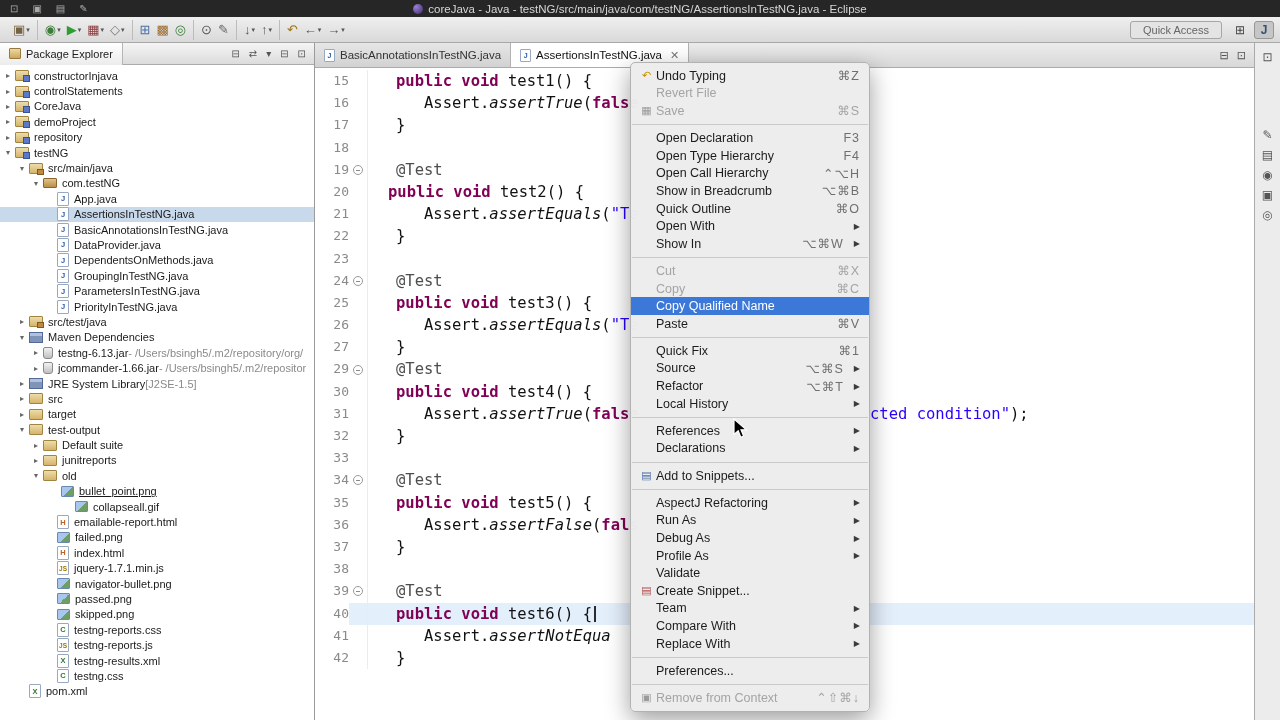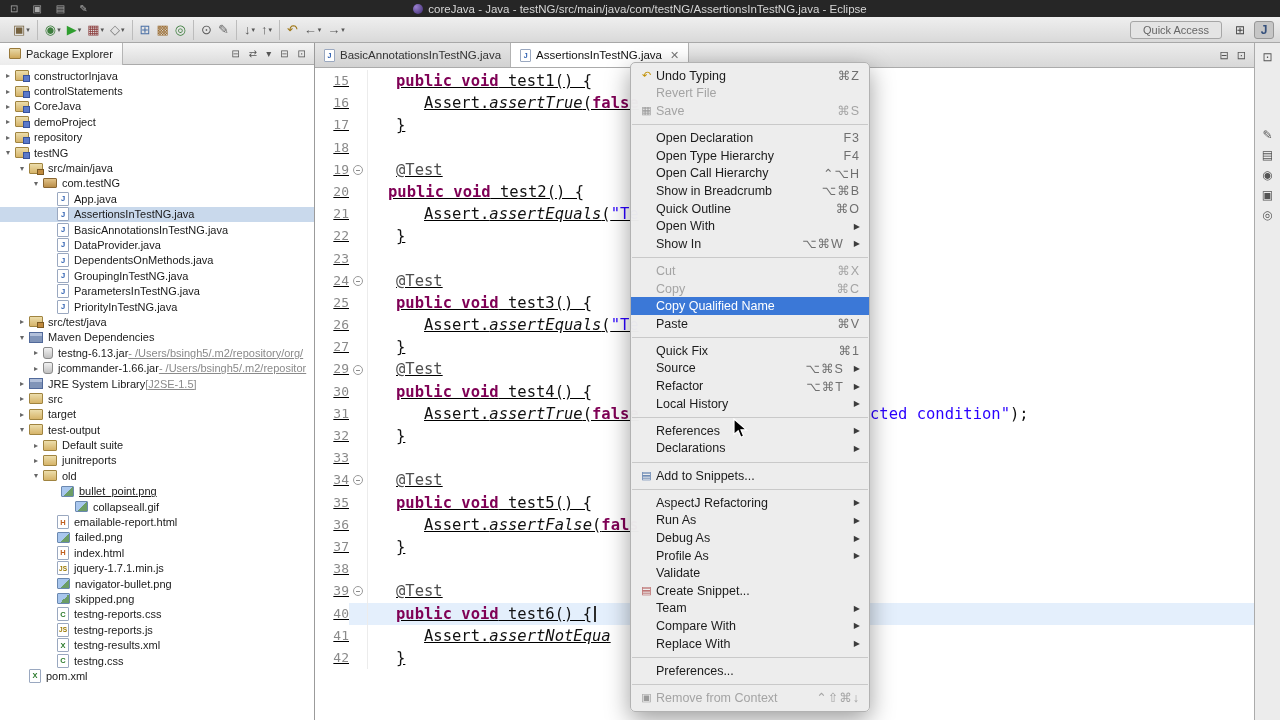--- a/index.html
+++ b/index.html
@@ -33,21 +33,21 @@
   .pe { width:315px; flex:0 0 315px; border-right:1px solid #9b9b9b; display:flex; flex-direction:column; background:#fff; }
   .pe-head { height:22px; background:linear-gradient(#f5f5f5,#dcdcdc); border-bottom:1px solid #ababab; display:flex; align-items:center; font-size:11px; color:#222; }
   .pe-tab { display:flex; align-items:center; gap:5px; height:22px; padding:0 9px; background:linear-gradient(#ffffff,#ececec); border-right:1px solid #b5b5b5; }
   .pe-tab .viewic { width:12px; height:11px; background:linear-gradient(#e8d9a8,#cfa85a); border:1px solid #99793a; border-radius:1px; }
   .pe-tools { margin-left:auto; display:flex; gap:9px; padding-right:8px; font-size:10px; color:#555; }
   .tree { flex:1; overflow:hidden; font-size:11px; padding-top:3px; color:#1a1a1a; }
   .trow { height:15.4px; display:flex; align-items:center; white-space:nowrap; cursor:default; }
   .trow.sel { background:#c9d9ec; }
   .arr { flex:0 0 12px; text-align:center; font-size:8px; color:#666; }
   .tlabel { margin-left:1px; }
-  .tpath, .tsuffix { color:#8a8a8a;text-decoration:underline; }
+  .tpath, .tsuffix { color:#8a8a8a; }
 
   
   .ti { flex:0 0 auto; margin:0 4px 0 1px; display:inline-flex; align-items:center; justify-content:center; }
   .ti-project,.ti-folder,.ti-srcfolder { width:14px; height:11px; background:linear-gradient(#ecddab,#d6b469); border:1px solid #a08440; border-radius:1px; position:relative; }
   .ti-project::after { content:""; position:absolute; right:-2px; bottom:-2px; width:5px; height:5px; background:#5b79c9; border:1px solid #36529c; }
   .ti-srcfolder::after { content:""; position:absolute; right:-2px; bottom:-2px; width:5px; height:4px; background:#c08a3e; border:1px solid #7c5a22; }
   .ti-package { width:14px; height:10px; background:linear-gradient(#e2c388,#ba8e49); border:1px solid #8a6632; border-radius:1px; }
   .ti-library { width:14px; height:11px; background:#8094b8; border:1px solid #51699a; box-shadow:inset 0 3px 0 #b2c0da; }
   .ti-jar { width:10px; height:12px; background:linear-gradient(#f2f2f2,#c0c0c0); border:1px solid #8a8a8a; border-radius:2px 2px 3px 3px; }
   .ti-java,.ti-html,.ti-css,.ti-js,.ti-xml { width:12px; height:14px; background:#fff; border:1px solid #9aa8c0; border-radius:1px; font-family:"Liberation Sans",sans-serif; font-weight:bold; font-size:7.5px; }
@@ -57,21 +57,21 @@
   
   .editor { flex:1; display:flex; flex-direction:column; background:#fff; min-width:0; }
   .tabbar { height:25px; background:linear-gradient(#ececec,#d8d8d8); border-bottom:1px solid #ababab; display:flex; align-items:stretch; font-size:11.5px; }
   .tab { display:flex; align-items:center; gap:5px; padding:0 9px; border-right:1px solid #b2b2b2; background:linear-gradient(#e6e6e6,#d2d2d2); color:#333; cursor:default; }
   .tab.active { background:#fff; color:#111; }
   .tab .tclose { color:#777; font-size:11px; margin-left:3px; }
   .tab .fic { width:11px; height:13px; background:#fff; border:1px solid #9aa8c0; display:inline-flex; align-items:center; justify-content:center; font-weight:bold; font-size:7px; color:#2a5db0; border-radius:1px; }
   .tab-tools { margin-left:auto; display:flex; align-items:center; gap:8px; padding-right:8px; color:#555; font-size:11px; }
 
   .code { flex:1; font-family:"DejaVu Sans Mono", monospace; font-size:15.5px; padding-top:2px; position:relative; overflow:hidden; }
-  .cl { display:flex; height:22.2px; line-height:22.2px;text-decoration:underline; }
+  .cl { display:flex; height:22.2px; line-height:22.2px; }
   .ln { flex:0 0 34px; text-align:right; color:#8a8a8a; font-size:13px; }
   .fold { flex:0 0 18px; display:flex; align-items:center; justify-content:center; }
   .fm { width:10px; height:10px; border:1px solid #9a9a9a; border-radius:50%; background:#fff; position:relative; }
   .fm::after { content:""; position:absolute; left:2px; right:2px; top:4px; border-top:1px solid #8a8a8a; }
   .ct { flex:1; white-space:pre; position:relative; border-left:1px solid #ececec; color:#111; }
   .cl.cur .ct, .cl.cur .fold { background:#e4effc; }
   .sx-kw { color:#7f0055; font-weight:bold; }
   .sx-str { color:#2a00ff; }
   .sx-st { font-style:italic; }
   .sx-ann { color:#4d4d4d; }
@@ -379,20 +379,25 @@
             <span class="tlabel">jquery-1.7.1.min.js</span>
           </div>
           <div class="trow" style="padding-left: 44px;">
             <span class="arr"></span>
             <span class="ti ti-image"></span>
             <span class="tlabel">navigator-bullet.png</span>
           </div>
           <div class="trow" style="padding-left: 44px;">
             <span class="arr"></span>
             <span class="ti ti-image"></span>
+            <span class="tlabel">passed.png</span>
+          </div>
+          <div class="trow" style="padding-left: 44px;">
+            <span class="arr"></span>
+            <span class="ti ti-image"></span>
             <span class="tlabel">skipped.png</span>
           </div>
           <div class="trow" style="padding-left: 44px;">
             <span class="arr"></span>
             <span class="ti ti-css">C</span>
             <span class="tlabel">testng-reports.css</span>
           </div>
           <div class="trow" style="padding-left: 44px;">
             <span class="arr"></span>
             <span class="ti ti-js">JS</span>

